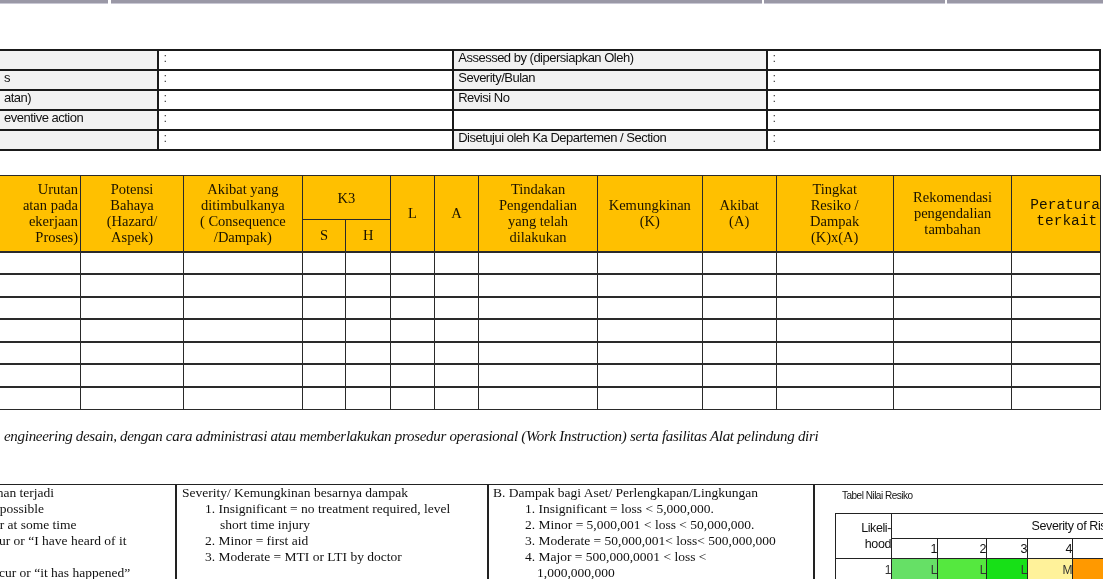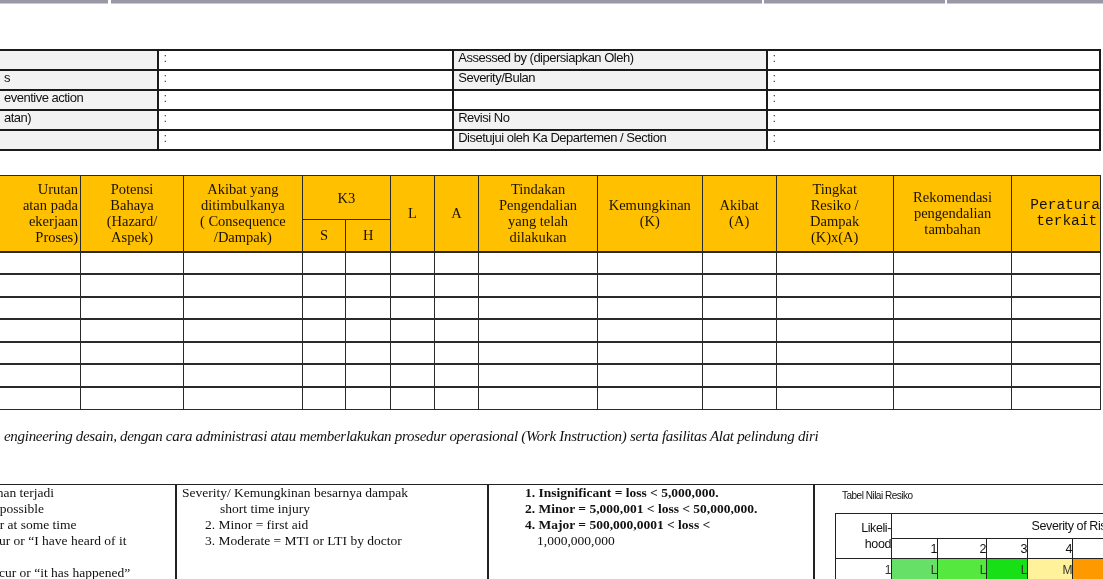--- a/index.html
+++ b/index.html
@@ -27,21 +27,21 @@
 
     
     .box { position: absolute; top: 484px; height: 100px; border: 1.5px solid #222; border-bottom: none; font-size: 13.5px; line-height: 16px; overflow: hidden; white-space: nowrap; }
     .box-likelihood { left: -2px; width: 178px; padding: 0 0 0 0; }
     .box-severity { left: 176px; width: 312px; padding-left: 5px; }
     .box-asset { left: 488px; width: 326px; padding-left: 4px; }
     .box-risk { left: 814px; width: 300px; border-right: none; }
     .box-likelihood div { text-align: left; margin-left: -6px; }
     .ind1 { padding-left: 23px; }
     .ind1b { padding-left: 38px; }
-    .ind2 { padding-left: 32px; font-weight: bold; }
+    .ind2 { padding-left: 32px; }
     .ind2b { padding-left: 44px; }
 
     .risk-title { position: absolute; left: 27px; top: 3px; font-family: "Liberation Sans", sans-serif; font-size: 10px; letter-spacing: -0.5px; }
     .risk-tbl { position: absolute; left: 20px; top: 28px; border-collapse: collapse; font-family: "Liberation Sans", sans-serif; font-size: 12.5px; letter-spacing: -0.4px; table-layout: fixed; }
     .risk-tbl td { border: 1.5px solid #222; text-align: right; vertical-align: middle; padding: 0; }
     .risk-tbl .hdr { height: 25px; }
     .risk-tbl .num { height: 20px; }
     .risk-tbl .cell { height: 22px; font-size: 12px; color: #333; }
     .c-l1 { background: #66e066; }
     .c-l2 { background: #55e83f; }
@@ -73,29 +73,29 @@
     <td class="lbl">Assessed by  (dipersiapkan Oleh)</td>
     <td class="val">:</td>
   </tr>
   <tr>
     <td class="lbl">s</td>
     <td class="val">:</td>
     <td class="lbl">Severity/Bulan</td>
     <td class="val">:</td>
   </tr>
   <tr>
+    <td class="lbl">atan)</td>
+    <td class="val">:</td>
+    <td class="lbl">Revisi No</td>
+    <td class="val">:</td>
+  </tr>
+  <tr>
     <td class="lbl">eventive action</td>
     <td class="val">:</td>
     <td class="lbl" style="background:#fff"></td>
-    <td class="val">:</td>
-  </tr>
-  <tr>
-    <td class="lbl">atan)</td>
-    <td class="val">:</td>
-    <td class="lbl">Revisi No</td>
     <td class="val">:</td>
   </tr>
   <tr>
     <td class="lbl"></td>
     <td class="val">:</td>
     <td class="lbl">Disetujui oleh Ka Departemen / Section</td>
     <td class="val">:</td>
   </tr>
 </tbody>
   </table>
@@ -289,28 +289,31 @@
   <div>inan terjadi</div>
   <div>npossible</div>
   <div>ur at some time</div>
   <div>cur or “I have heard of it</div>
   <div style="height:16px"></div>
   <div>ccur or “it has happened”</div>
 </div>
 
 <div class="box box-severity">
   <div>Severity/ Kemungkinan besarnya dampak</div>
+  <div class="ind1">1. Insignificant = no treatment required, level</div>
   <div class="ind1b">short time injury</div>
   <div class="ind1">2. Minor = first aid</div>
   <div class="ind1">3. Moderate = MTI or LTI by doctor</div>
 </div>
 
 <div class="box box-asset">
+  <div>B. Dampak bagi Aset/ Perlengkapan/Lingkungan</div>
   <div class="ind2">1. Insignificant = loss &lt; 5,000,000.</div>
   <div class="ind2">2. Minor = 5,000,001 &lt; loss &lt; 50,000,000.</div>
+  <div class="ind2">3. Moderate = 50,000,001&lt; loss&lt; 500,000,000</div>
   <div class="ind2">4. Major = 500,000,0001 &lt; loss &lt;</div>
   <div class="ind2b">1,000,000,000</div>
 </div>
 
 <div class="box box-risk">
   <div class="risk-title">Tabel Nilai Resiko</div>
   <table class="risk-tbl">
     <colgroup>
       <col style="width:56px">
         <col style="width:46px">

